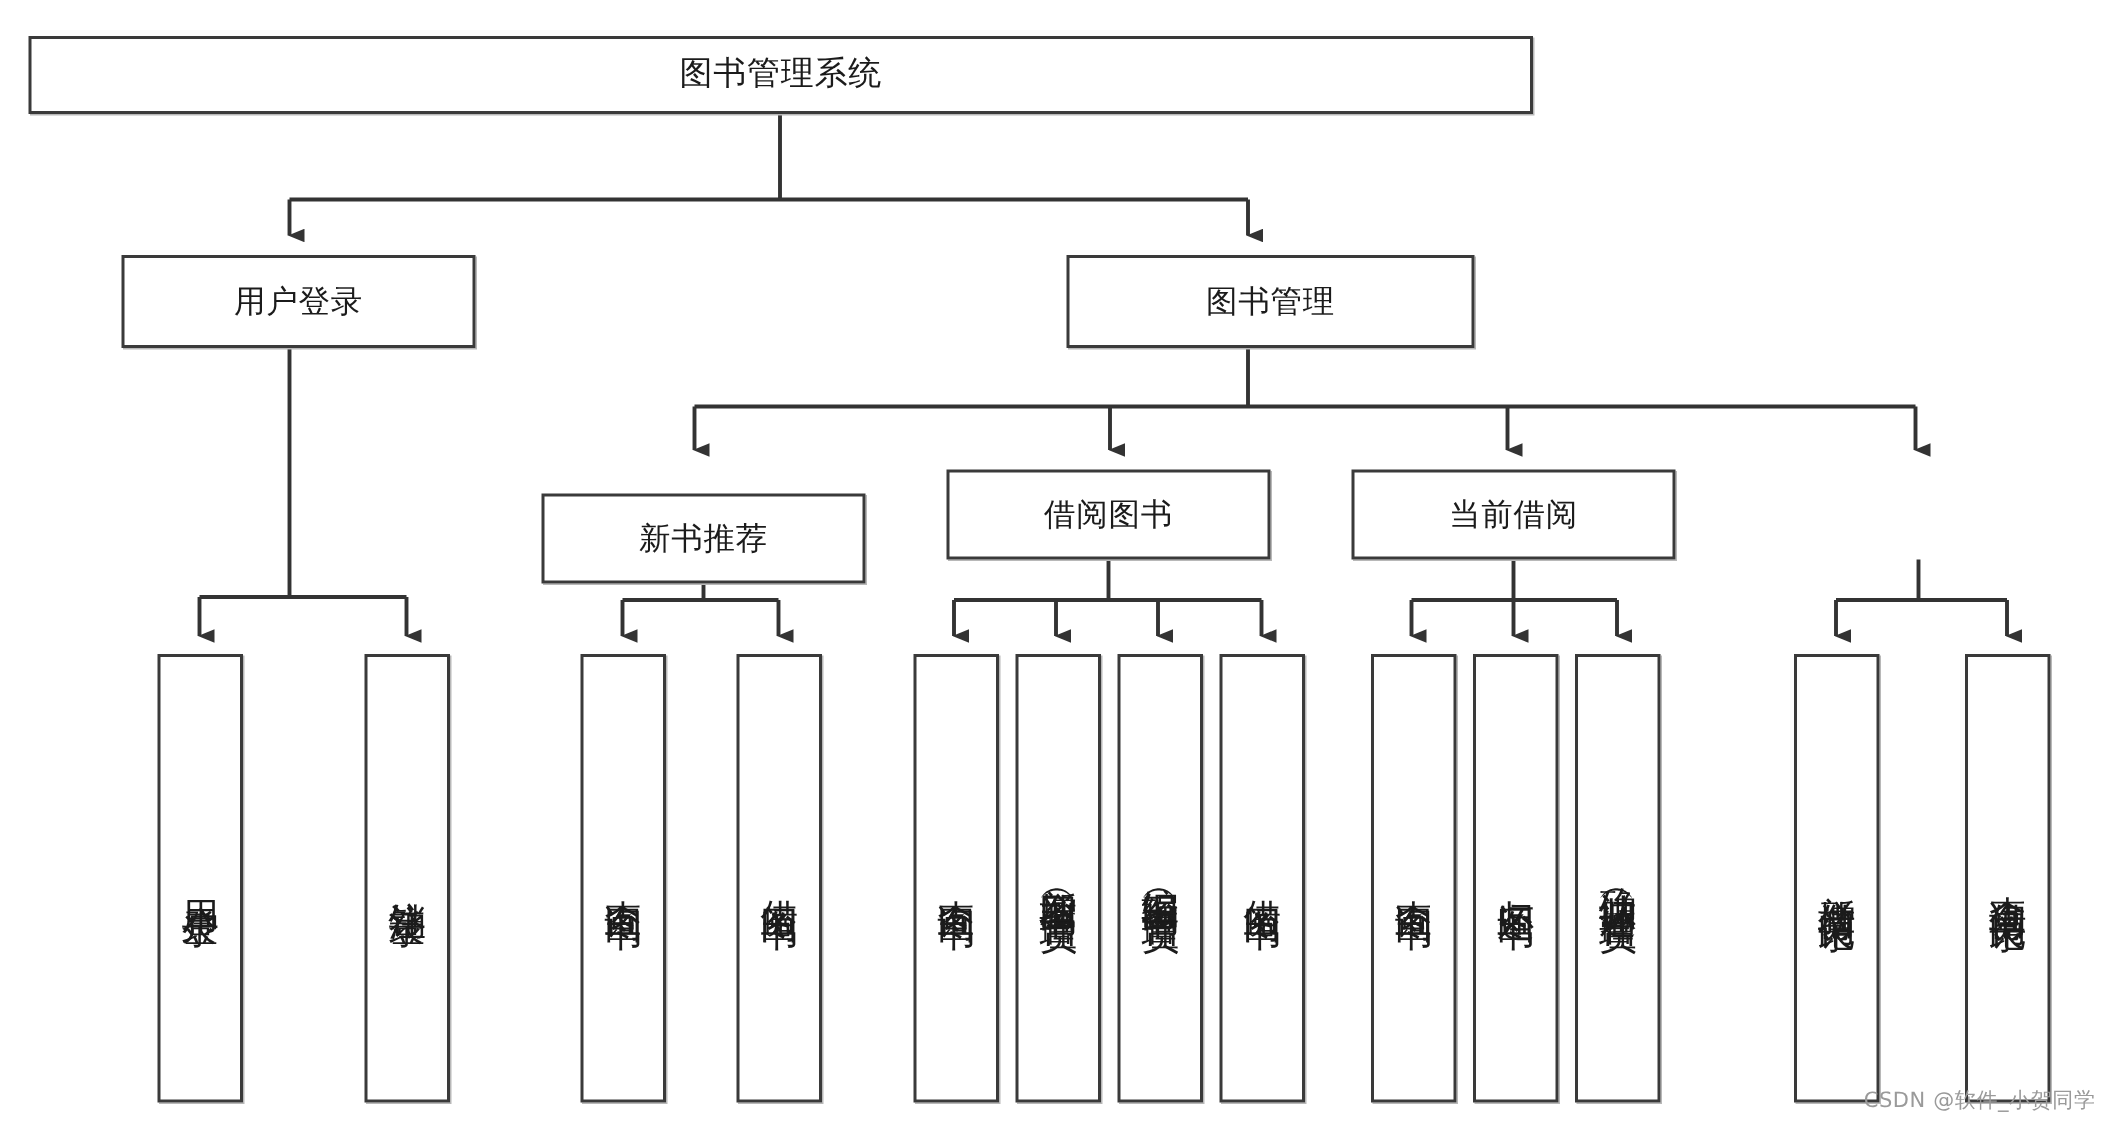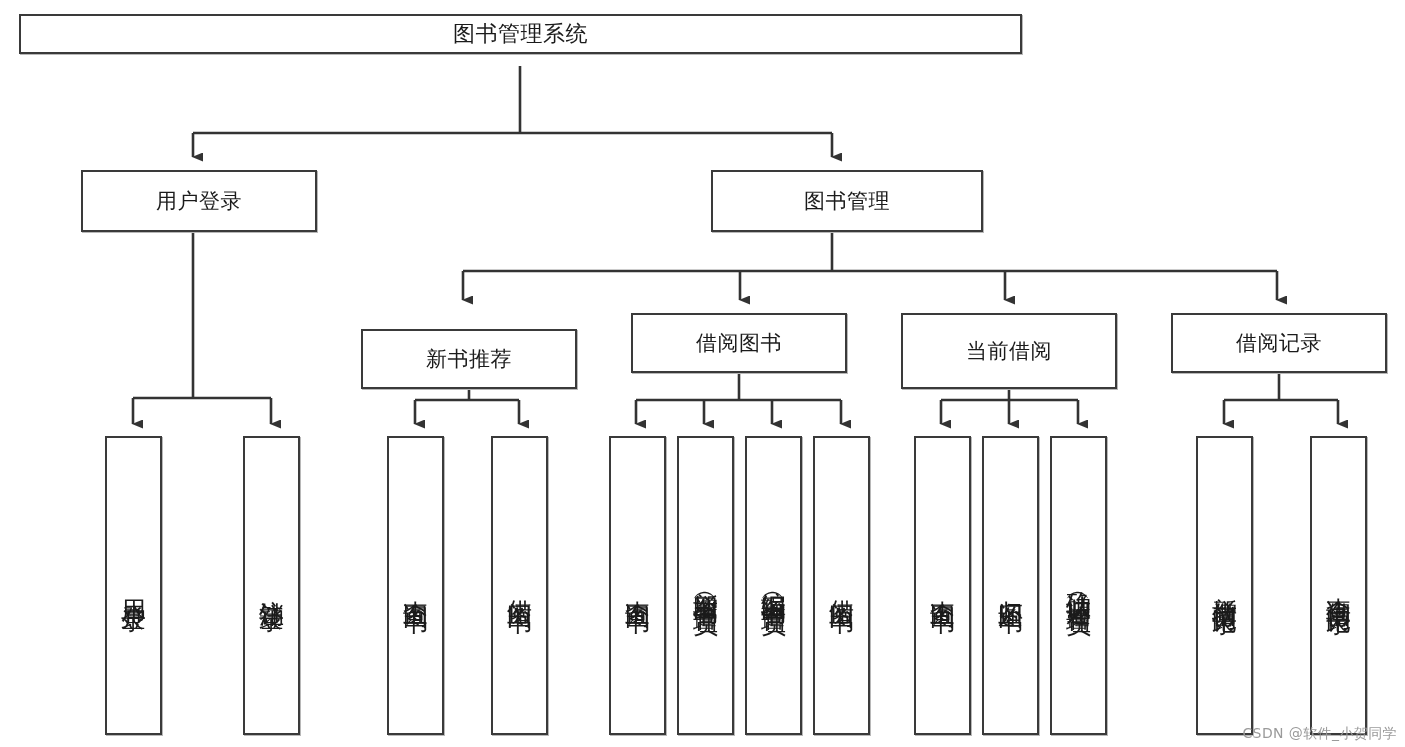--- a/index.html
+++ b/index.html
@@ -126,47 +126,44 @@
       <path d="M1009,400 L1009,424" marker-end="url(#arrowhead)"></path>
       <path d="M1078,400 L1078,424" marker-end="url(#arrowhead)"></path>
 
       <path d="M1279,373 L1279,400"></path>
       <path d="M1224,400 L1338,400"></path>
       <path d="M1224,400 L1224,424" marker-end="url(#arrowhead)"></path>
       <path d="M1338,400 L1338,424" marker-end="url(#arrowhead)"></path>
     </g>
   </svg>
 
-  <div class="node horiz root" style="left:19px; top:14px; width:1003px; height:40px;">
+  <div class="node horiz root" style="left:19px; top:24px; width:1003px; height:52px;">
     <span class="node-label">图书管理系统</span>
   </div>
 
   <div class="node horiz" style="left:81px; top:170px; width:236px; height:62px;">
     <span class="node-label">用户登录</span>
   </div>
 
   <div class="node horiz" style="left:711px; top:170px; width:272px; height:62px;">
     <span class="node-label">图书管理</span>
   </div>
 
   <div class="node horiz" style="left:361px; top:329px; width:216px; height:60px;">
     <span class="node-label">新书推荐</span>
   </div>
 
   <div class="node horiz" style="left:631px; top:313px; width:216px; height:60px;">
     <span class="node-label">借阅图书</span>
   </div>
 
-  <div class="node horiz" style="left:901px; top:313px; width:216px; height:76px;">
+  <div class="node horiz" style="left:901px; top:313px; width:216px; height:60px;">
     <span class="node-label">当前借阅</span>
   </div>
 
-  <div class="node horiz" style="left:1171px; top:313px; width:216px; height:60px;">
-    <span class="node-label">借阅记录</span>
-  </div>
 
   <div class="node vert" style="left:105px; top:436px; width:57px; height:299px;">
     <span class="node-label">用户登录</span>
   </div>
 
   <div class="node vert" style="left:243px; top:436px; width:57px; height:299px;">
     <span class="node-label">注销登录</span>
   </div>
 
   <div class="node vert" style="left:387px; top:436px; width:57px; height:299px;">

